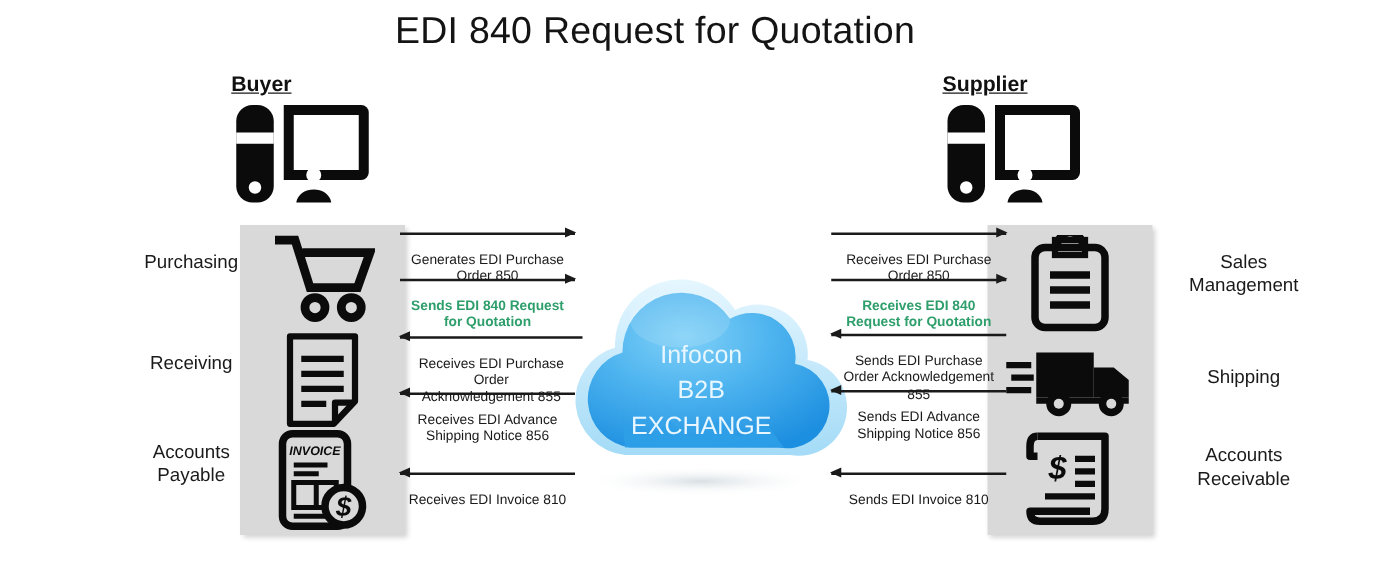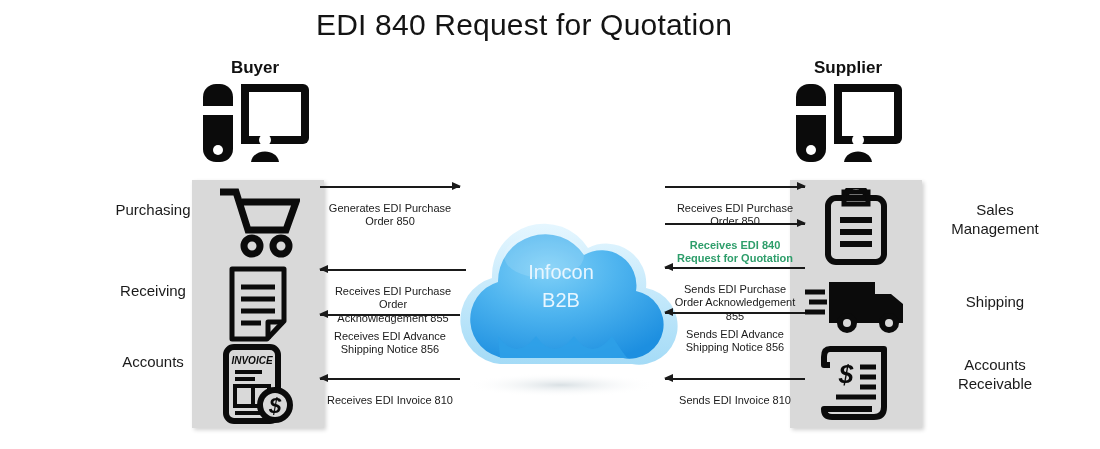--- a/index.html
+++ b/index.html
@@ -30,31 +30,31 @@
     font-weight: 400;
     letter-spacing: 0.2px;
     color: #141414;
     white-space: nowrap;
   }
 
   
   .endpoint {
     position: absolute;
     width: 140px;
-    text-align: center;
+    text-decoration: underline;
   }
   .endpoint-label {
     font-size: 17px;
     font-weight: bold;
     color: #111;
     margin-bottom: 2px;
   }
   .endpoint-icon { line-height: 0; }
   #buyer-endpoint   { left: 185px; top: 58px; }
-  #supplier-endpoint{ left: 778px; top: 58px; }
+  #supplier-endpoint{ left: 754px; top: 58px; }
 
   
   .dept-panel {
     position: absolute;
     background: #d9d9d9;
     box-shadow: 2px 2px 4px rgba(0,0,0,0.18);
     top: 180px;
     height: 248px;
     width: 132px;
     font-style: italic;
@@ -133,21 +133,21 @@
   #cloud-wrap {
     position: absolute;
     left: 438px;
     top: 186px;
     width: 246px;
     height: 215px;
   }
   .cloud-text {
     position: absolute;
     left: 0;
-    top: 72px;
+    top: 84px;
     width: 246px;
     text-align: center;
     font-size: 20px;
     line-height: 1.42;
     color: #e8f6ff;
     pointer-events: none;
   }
 </style>
 </head>
 <body>
@@ -258,20 +258,21 @@
   </div>
 
   <div class="role-label left" style="top:201px;">
     <span>Purchasing</span>
   </div>
   <div class="role-label left" style="top:282px;">
     <span>Receiving</span>
   </div>
   <div class="role-label left" style="top:353px;">
     <div>Accounts</div>
+    <div>Payable</div>
   </div>
 
   <div class="role-label right" style="top:293px;">
     <span>Shipping</span>
   </div>
   <div class="role-label right" style="top:201px;">
     <div>Sales</div>
     <div>Management</div>
   </div>
   <div class="role-label right" style="top:356px;">
@@ -308,34 +309,45 @@
                a47 47 0 0 1 86 -27
                a35 35 0 0 1 52 36
                a33 33 0 0 1 -13 67
                Z" fill="url(#cgrad)"></path>
       <path d="M60 150 q18 26 38 0 q18 26 38 0 q18 26 38 0 q14 22 16 22 H62 Z" fill="#2ea0e8" opacity="0.85"></path>
       <ellipse cx="106" cy="70" rx="40" ry="22" fill="#ffffff" opacity="0.13"></ellipse>
     </svg>
     <div class="cloud-text">
       <div>Infocon</div>
       <div>B2B</div>
+      <div>EXCHANGE</div>
     </div>
   </div>
 
   <div class="flow left-col" style="top:182px;">
     <div class="arrow-line">
       <div class="shaft"></div>
         <div class="head right"></div>
     </div>
     <div class="caption">
       <div>Generates EDI Purchase</div>
       <div>Order 850</div>
     </div>
   </div>
 
+  <div class="flow left-col" style="top:219px;">
+    <div class="arrow-line">
+      <div class="shaft"></div>
+        <div class="head right"></div>
+    </div>
+    <div class="caption highlight">
+      <div>Sends EDI 840 Request</div>
+      <div>for Quotation</div>
+    </div>
+  </div>
 
   <div class="flow left-col" style="top:265px;width:146px;">
     <div class="arrow-line">
       <div class="shaft"></div>
         <div class="head left"></div>
     </div>
     <div class="caption">
       <div>Receives EDI Purchase Order</div>
       <div>Acknowledgement  855</div>
     </div>

